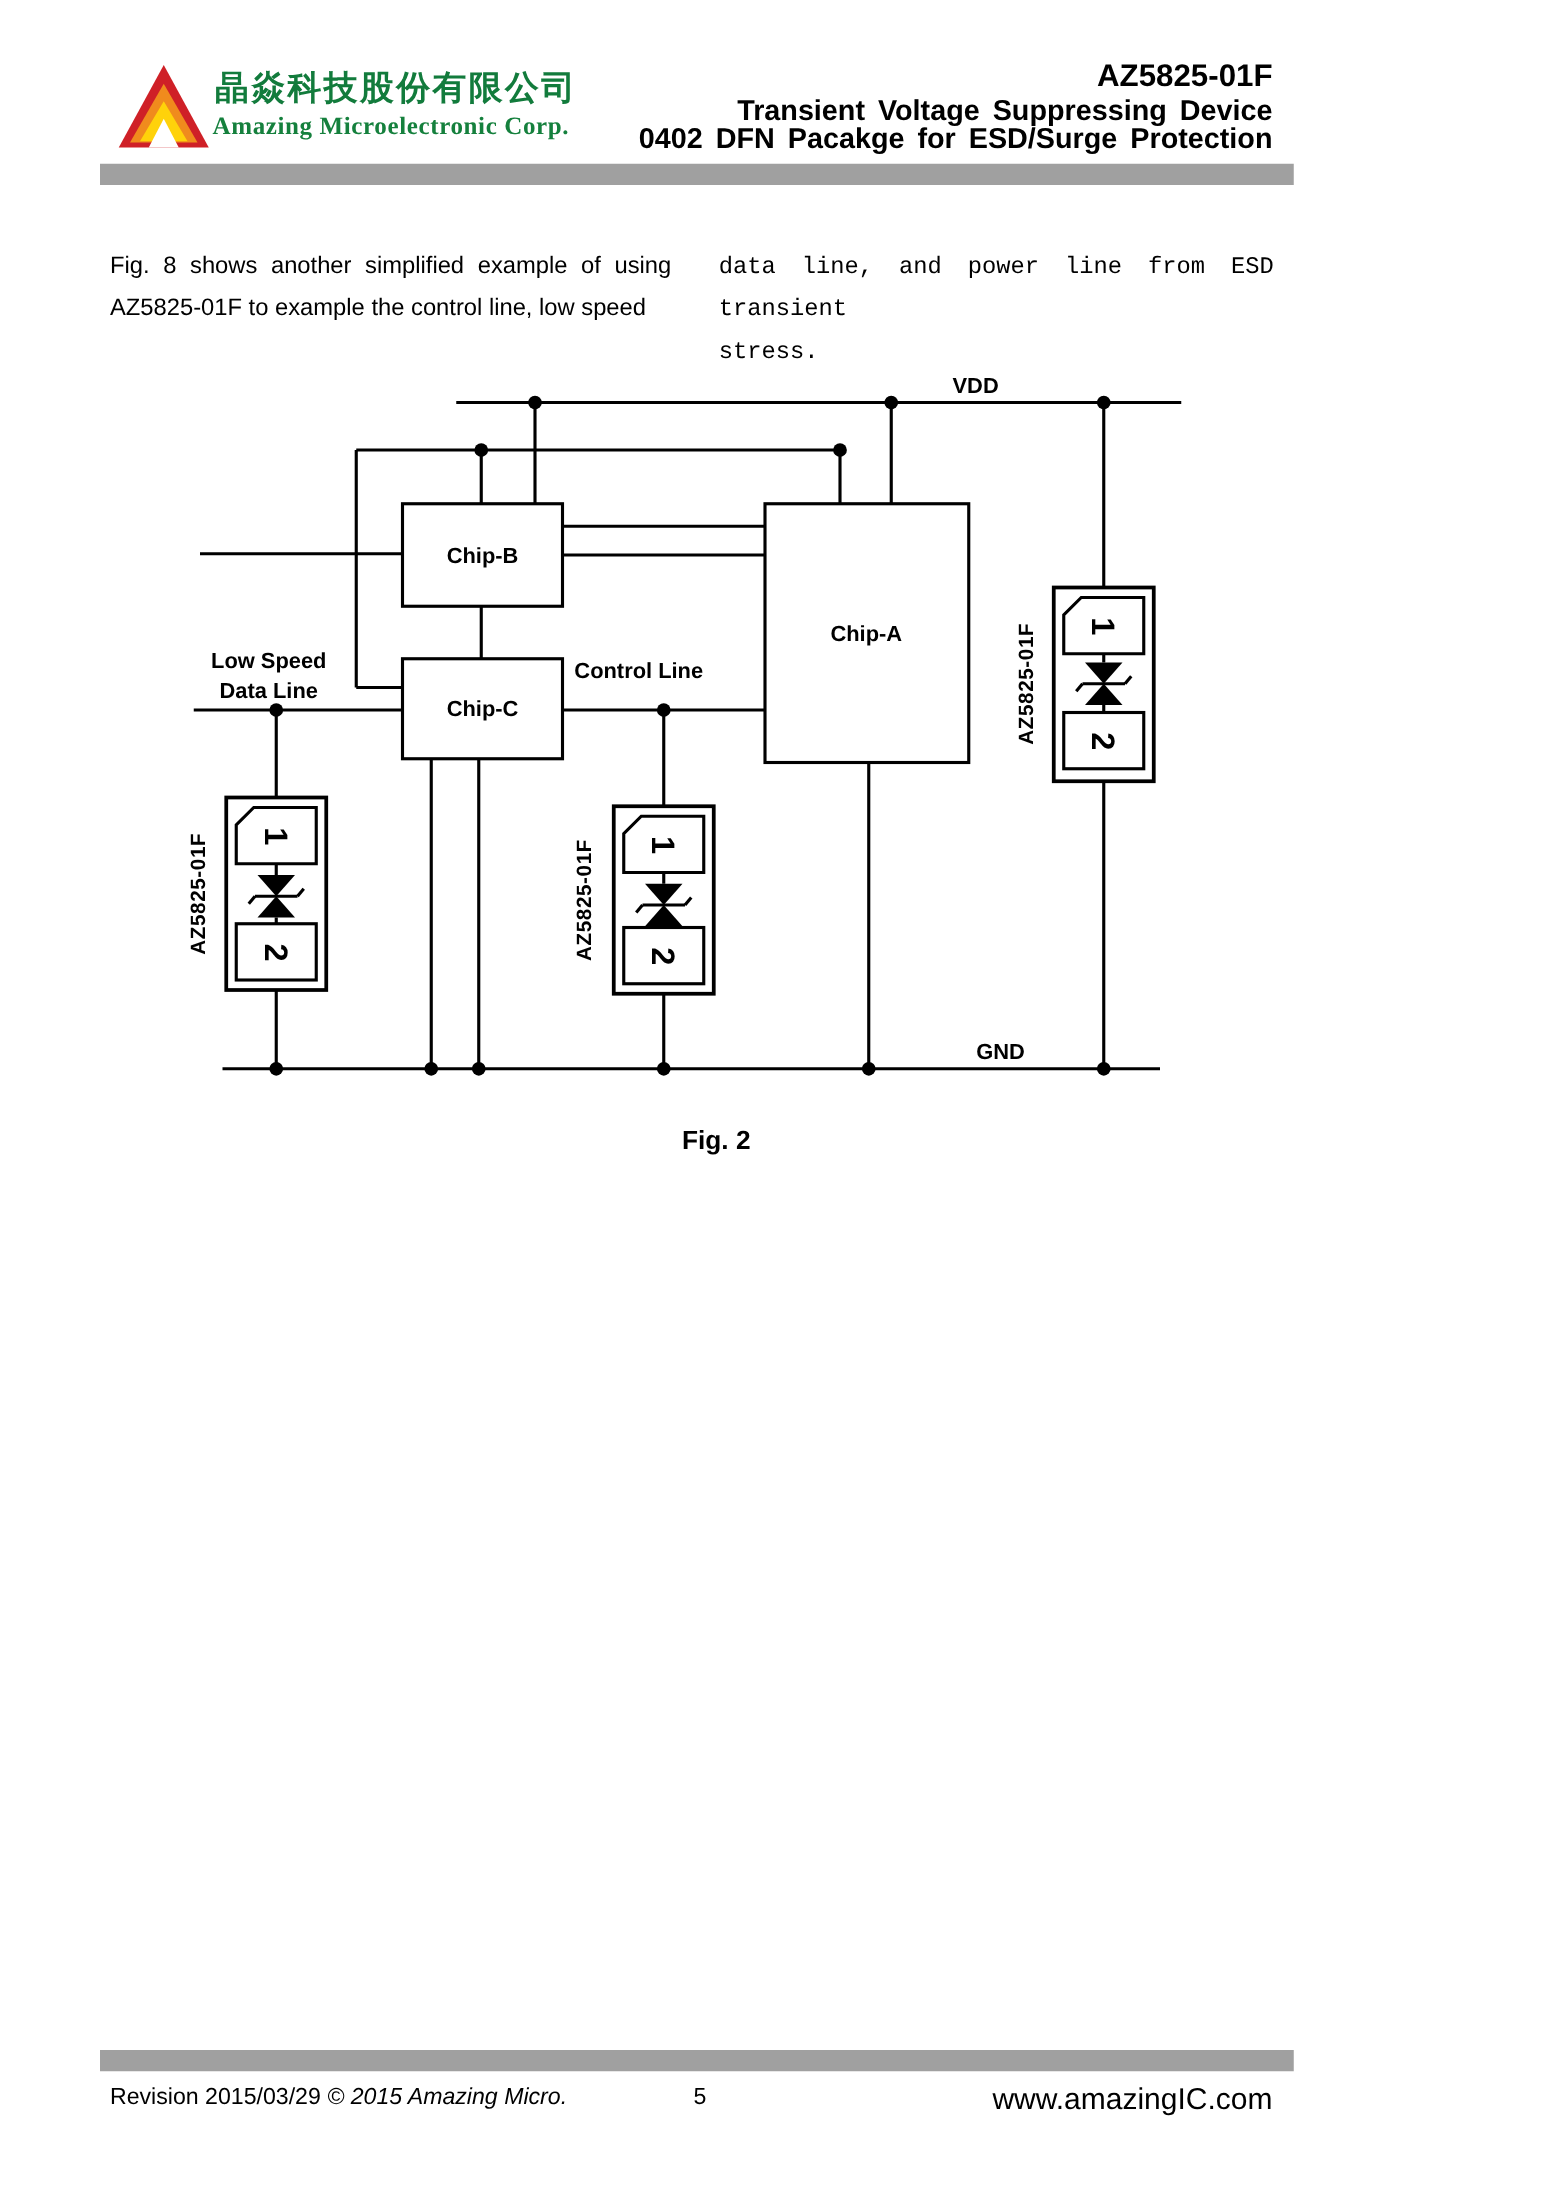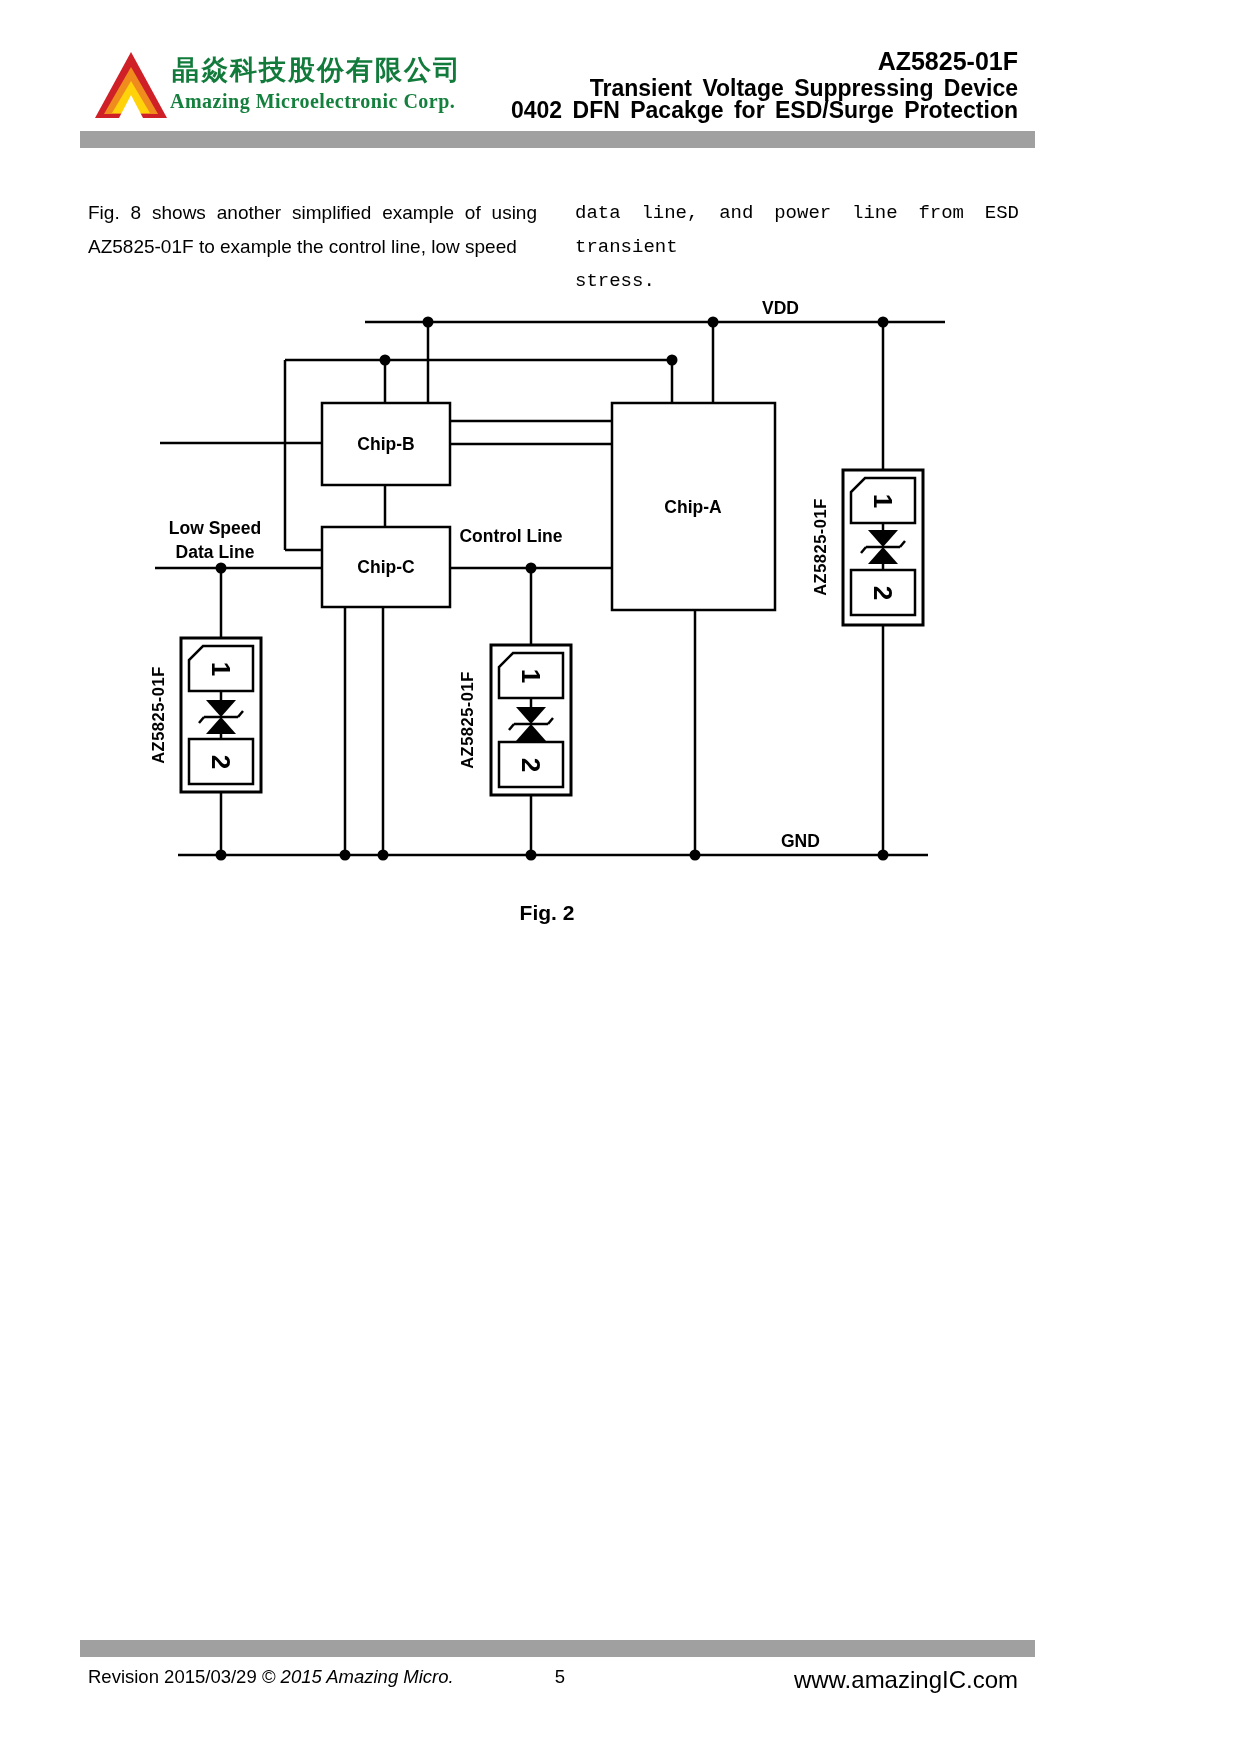--- a/index.html
+++ b/index.html
@@ -33,21 +33,21 @@
   svg .devbox{fill:#fff;stroke:#000;stroke-width:3;}
   svg .pinbox{fill:#fff;stroke:#000;stroke-width:2.5;}
   svg .dot{fill:#000;stroke:none;}
   svg .tri{fill:#000;stroke:none;}
   svg text{font-family:"Liberation Sans",sans-serif;font-weight:bold;fill:#000;}
   svg .lbl{font-size:17.5px;}
   svg .chip{font-size:17.5px;}
   svg .pin{font-size:26px;}
   svg .devlbl{font-size:16.5px;letter-spacing:.5px;}
 
-  .fig-caption{left:457px;top:901px;width:180px;text-align:center;font-size:21px;font-weight:bold;}
+  .fig-caption{left:483px;top:901px;width:180px;text-align:center;font-size:21px;font-weight:bold;}
 
   
   .footer-left{left:88px;top:1666px;font-size:18.5px;white-space:nowrap;}
   .ital{font-style:italic;}
   .footer-page{left:460px;top:1666px;width:200px;text-align:center;font-size:18.5px;}
   .footer-site{right:222px;top:1666px;font-size:24px;}
 </style>
 </head>
 <body>
 

